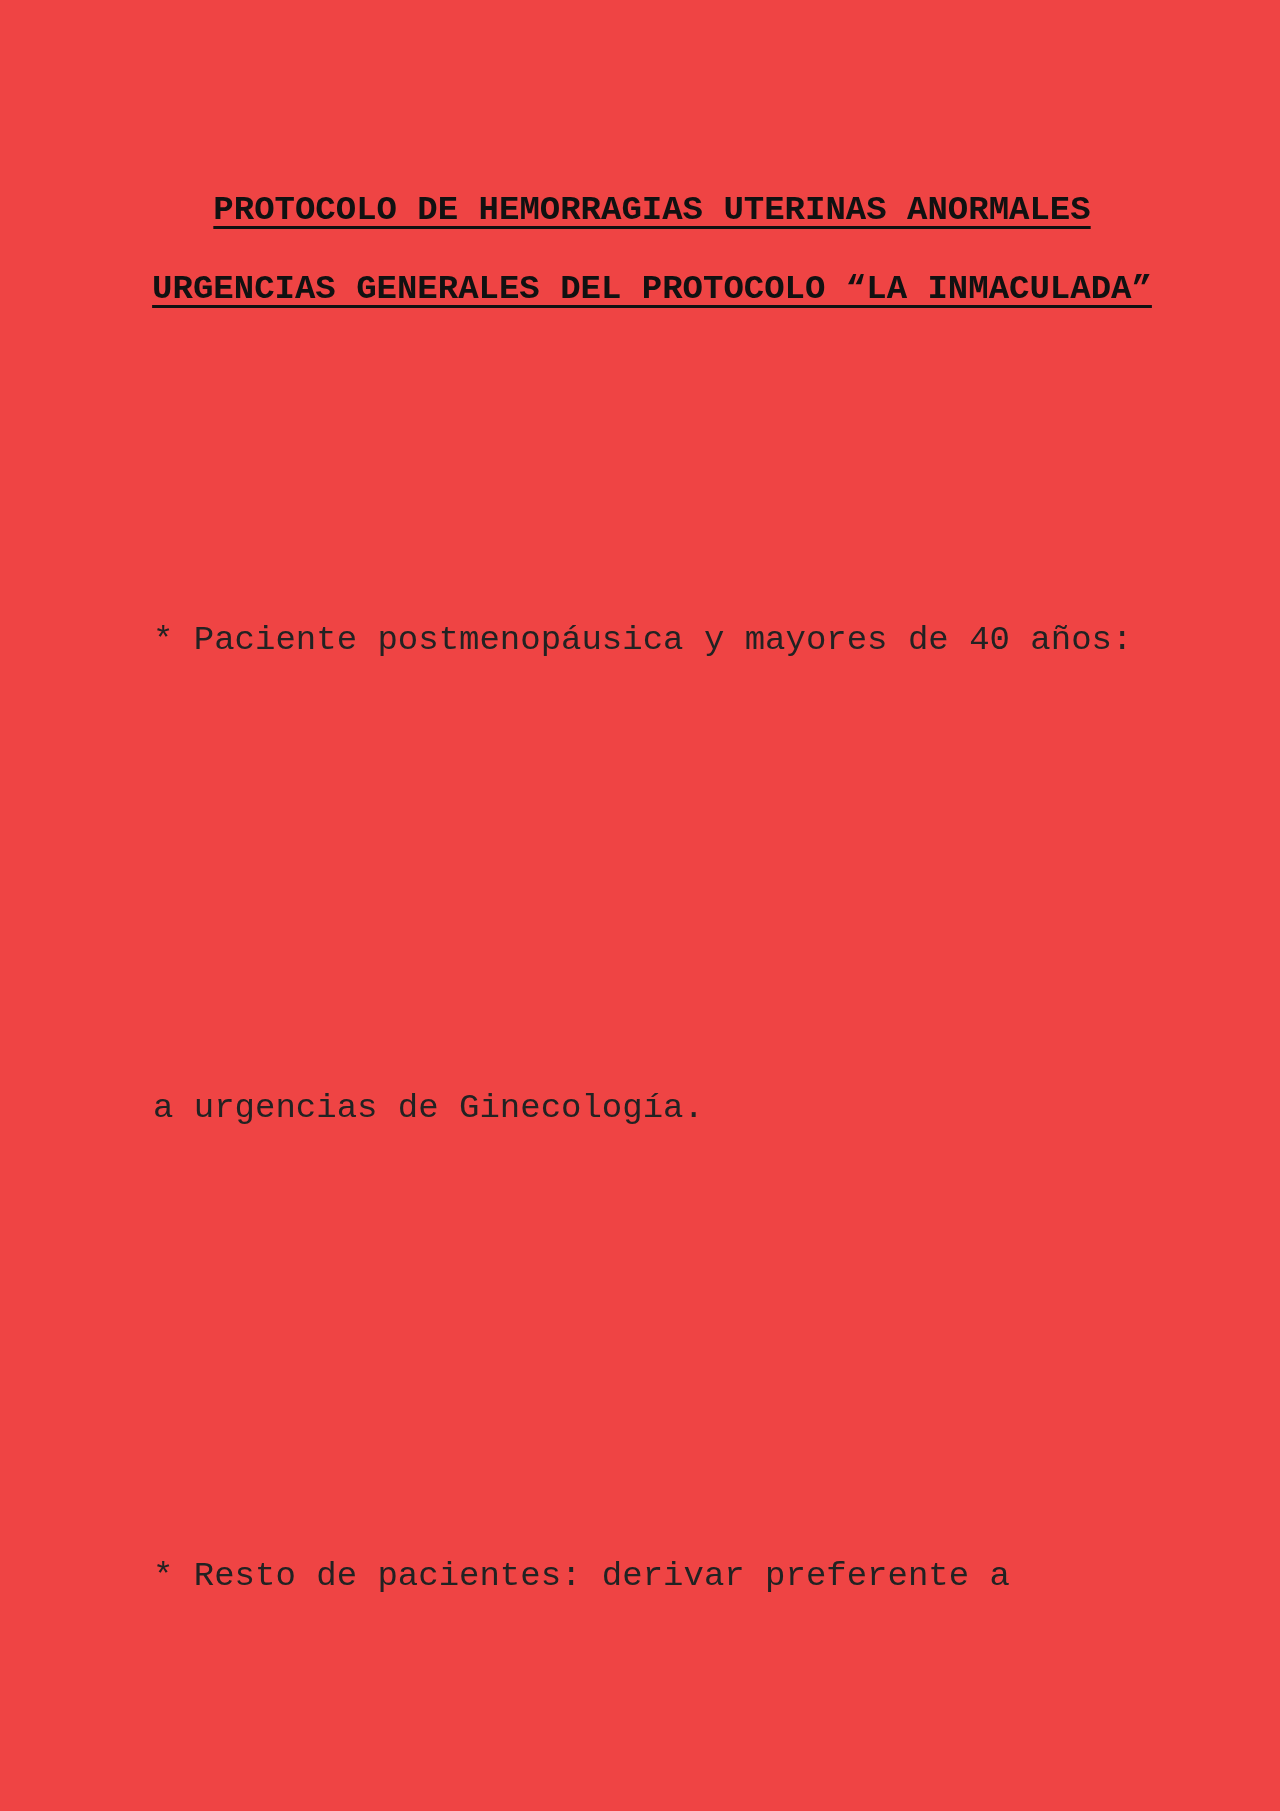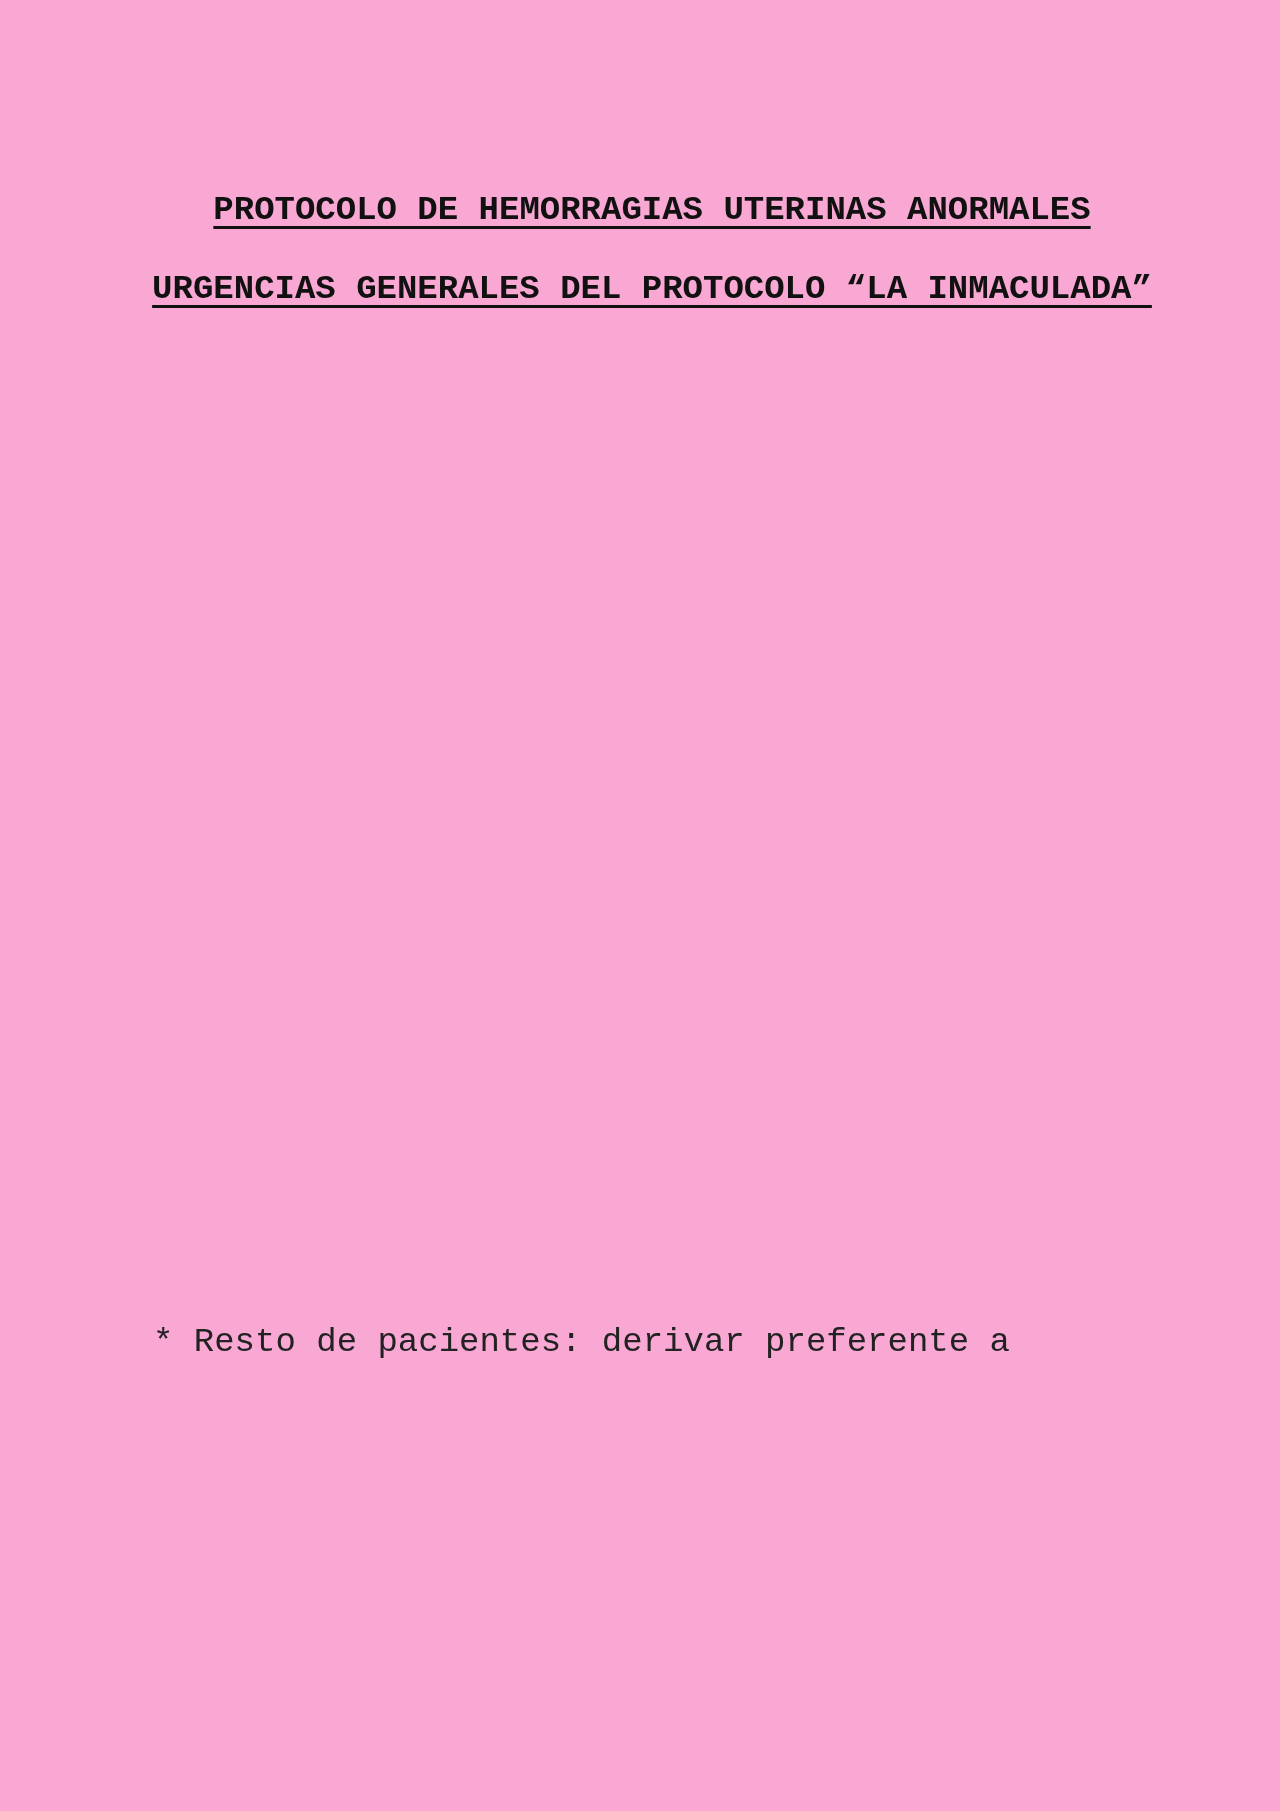--- a/index.html
+++ b/index.html
@@ -1,17 +1,17 @@
 <!DOCTYPE html>
 <html><head>
 <meta charset="utf-8">
 <style>
   html, body { margin: 0; padding: 0; background: #ffffff; }
   body { width: 1280px; height: 1811px; position: relative; overflow: hidden; }
-  .page { position: absolute; left: 0; top: 0; width: 1280px; height: 1811px; background: #f9a8d4; }
+  .page { position: absolute; left: 0; top: 0; width: 1280px; height: 1811px; background: #ef4444; }
   .title {
     position: absolute;
     left: 0; width: 1304px;
     text-align: center;
     font-family: "Liberation Mono", "DejaVu Sans Mono", monospace;
     font-weight: bold;
     font-size: 34px;
     line-height: 34px;
     color: #111;
     white-space: pre;
@@ -40,25 +40,27 @@
 <body>
 
 <div class="page">
 
   <div class="title" id="title1"><span>PROTOCOLO DE HEMORRAGIAS UTERINAS ANORMALES</span></div>
   <div class="title" id="title2"><span>URGENCIAS GENERALES DEL PROTOCOLO “LA INMACULADA”</span></div>
 
   <div class="body">
     
     <div>
+      <span class="line">* Paciente postmenopáusica y mayores de 40 años:</span>
     </div>
     <span class="blank"></span>
 
     
     <div>
+      <span class="line">a urgencias de Ginecología.</span>
     </div>
     <span class="blank"></span>
 
     
     <div>
       <span class="line">* Resto de pacientes: derivar preferente a</span>
       
     </div>
     
 

